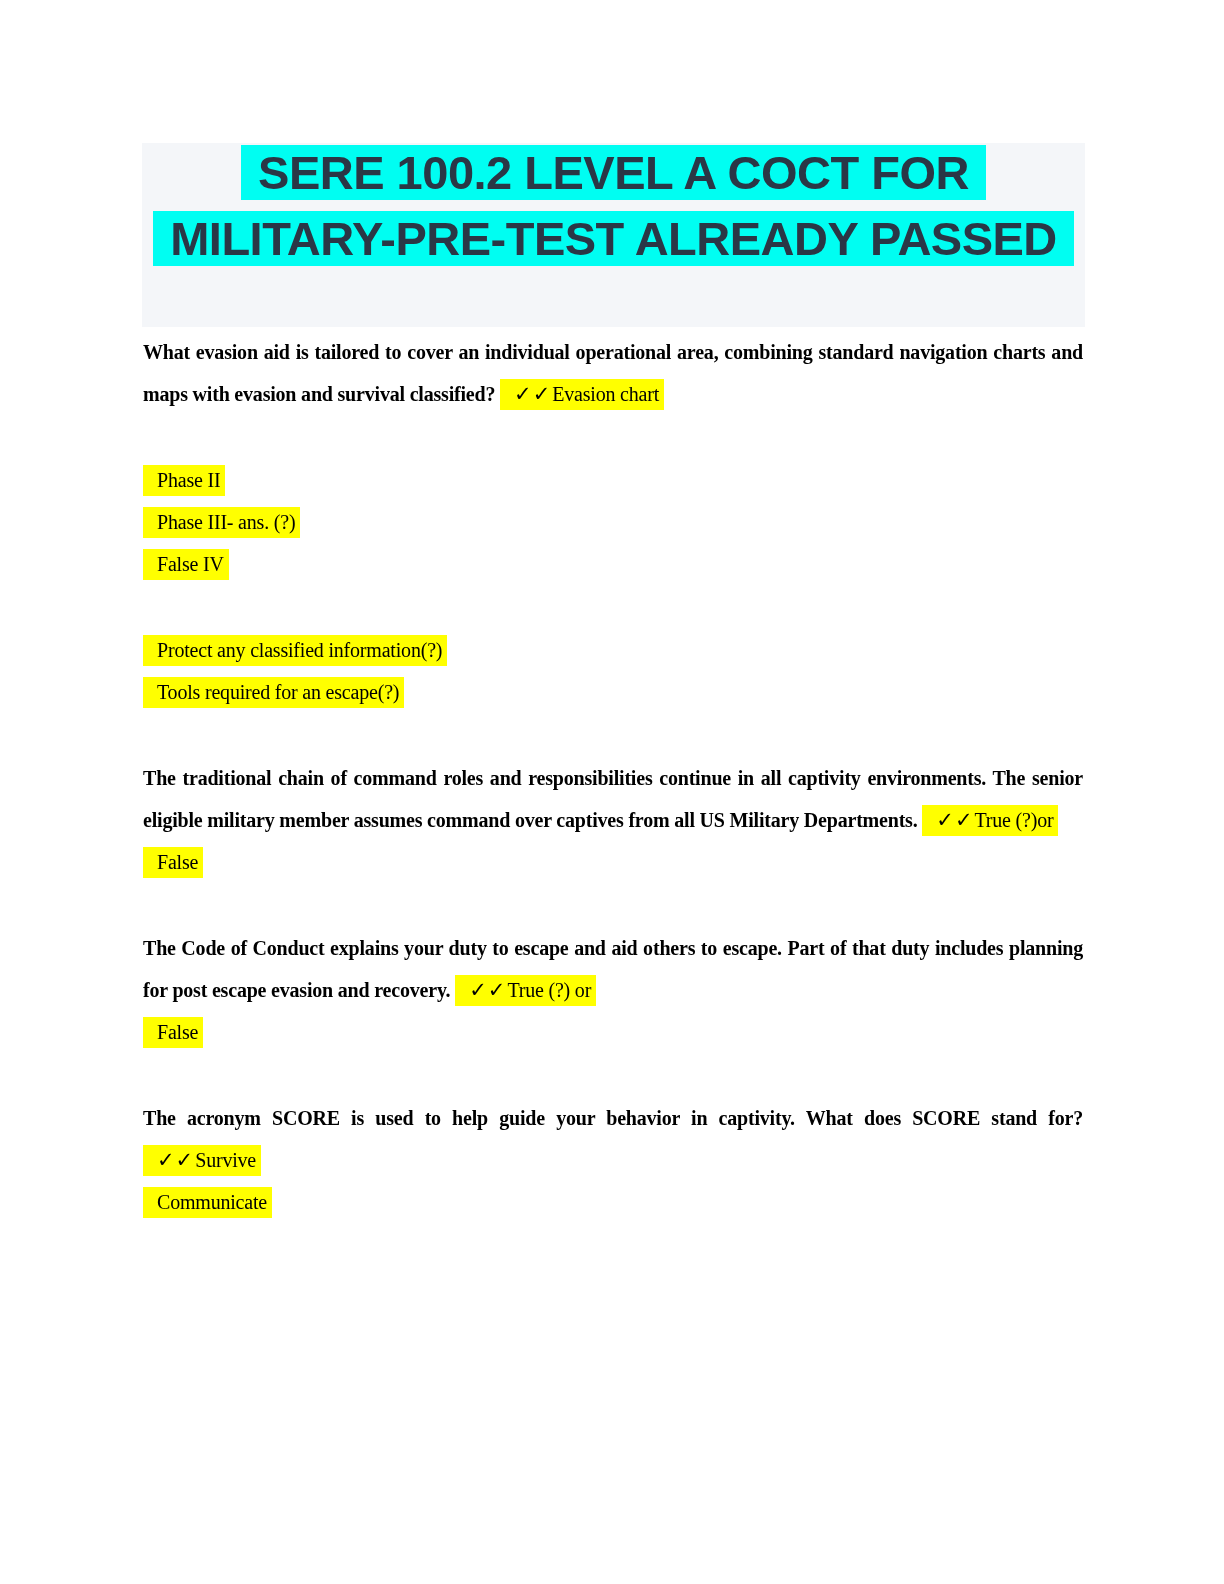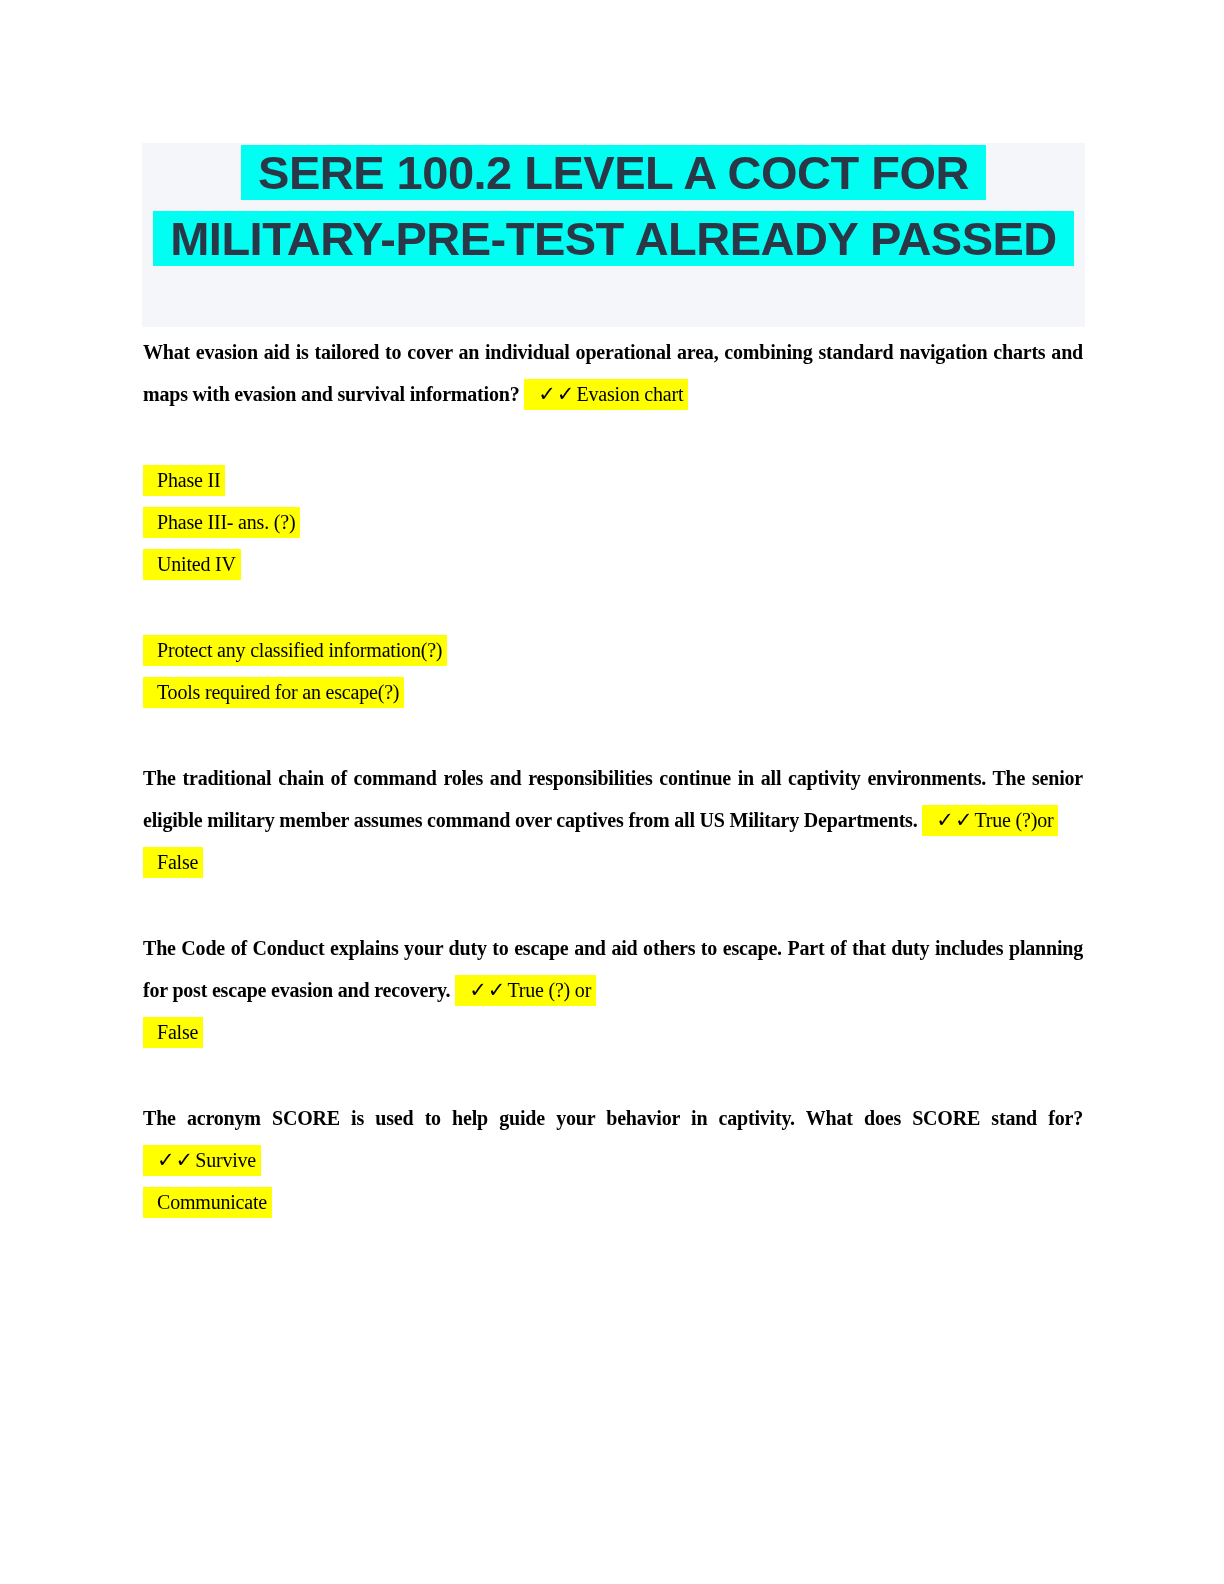--- a/index.html
+++ b/index.html
@@ -69,27 +69,27 @@
 <body>
 
 <header class="title-box">
   <div class="title-line"><mark class="title-hl">SERE 100.2 LEVEL A COCT FOR</mark></div>
   <div class="title-line"><mark class="title-hl">MILITARY-PRE-TEST ALREADY PASSED</mark></div>
 </header>
 
 <main class="content">
 
   <section class="qblock">
-    <p class="qpara"><span class="qtext">What evasion aid is tailored to cover an individual operational area, combining standard navigation charts and maps with evasion and survival information?</span> <mark class="hl"><span class="checks">✓✓</span><span class="ans">Evasion chart</span></mark></p>
+    <p class="qpara"><span class="qtext">What evasion aid is tailored to cover an individual operational area, combining standard navigation charts and maps with evasion and survival classified?</span> <mark class="hl"><span class="checks">✓✓</span><span class="ans">Evasion chart</span></mark></p>
   </section>
 
   <section class="qblock">
     <p class="optline"><mark class="hl">Phase II</mark></p>
     <p class="optline"><mark class="hl">Phase III- ans. (?)</mark></p>
-    <p class="optline"><mark class="hl">United IV</mark></p>
+    <p class="optline"><mark class="hl">False IV</mark></p>
   </section>
 
   <section class="qblock">
     <p class="optline"><mark class="hl">Protect any classified information(?)</mark></p>
     <p class="optline"><mark class="hl">Tools required for an escape(?)</mark></p>
   </section>
 
   <section class="qblock">
     <p class="qpara"><span class="qtext">The traditional chain of command roles and responsibilities continue in all captivity environments. The senior eligible military member assumes command over captives from all US Military Departments.</span> <mark class="hl"><span class="checks">✓✓</span><span class="ans">True (?)or</span></mark></p>
     <p class="optline"><mark class="hl">False</mark></p>

